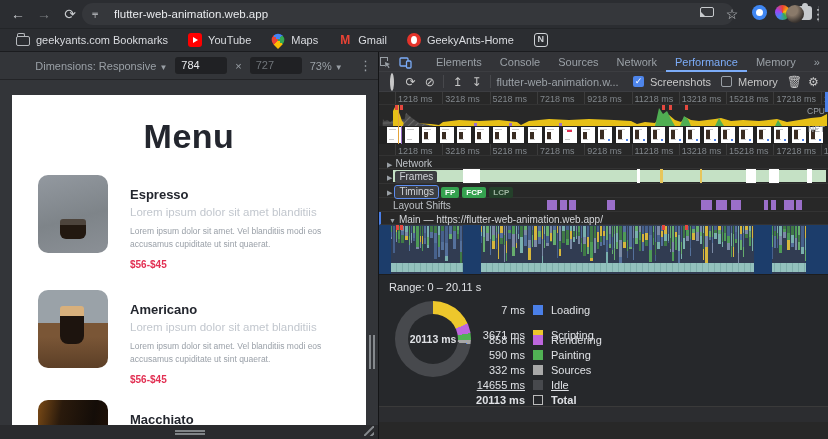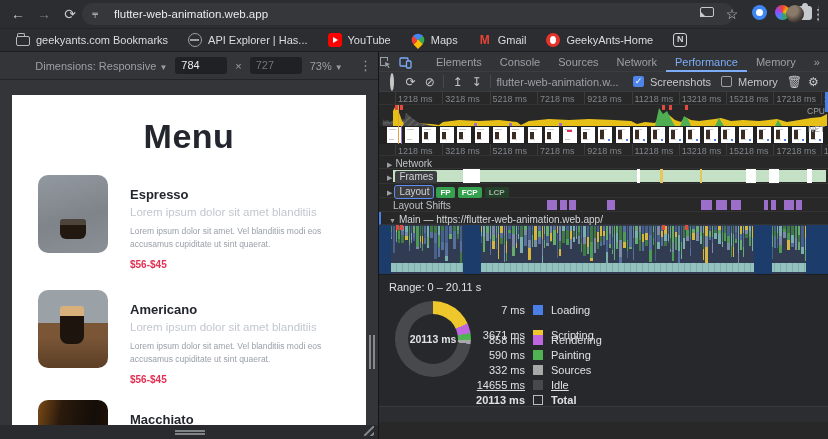--- a/index.html
+++ b/index.html
@@ -195,24 +195,20 @@
   <div class="omni-right" style="left:786px; top:5px;">
       <div class="avatar"></div>
     </div>
   <span class="navic" style="left:808px">⋮</span>
 </div>
 
 <div id="bookmarks">
   <div class="bm">
       <span class="bmic ic-folder"></span>
       <span>geekyants.com Bookmarks</span>
-    </div>
-    <div class="bm">
-      <span class="bmic ic-globe"></span>
-      <span>API Explorer | Has...</span>
     </div>
     <div class="bm">
       <span class="bmic ic-youtube"></span>
       <span>YouTube</span>
     </div>
     <div class="bm">
       <span class="bmic ic-maps"></span>
       <span>Maps</span>
     </div>
     <div class="bm">
@@ -560,21 +556,21 @@
           <div class="fr-gap" style="left: 367px; width: 10px;"></div>
           <div class="fr-gap" style="left: 390px; width: 10px;"></div>
           <div class="fr-gap" style="left: 428px; width: 5px;"></div>
           <div class="fr-yellow" style="left: 281px; width: 3px;"></div>
           <div class="fr-yellow" style="left: 321px; width: 2px;"></div>
         </div>
       <span class="tk-label"><span class="tri">▶</span><span class="chip">Frames</span></span>
     </div>
 
     <div class="track" id="timings-track">
-      <span class="tk-label"><span class="tri">▶</span><span class="chip sel">Layout</span><span id="badges-host"><span class="badge badge-g">FP</span><span class="badge badge-g">FCP</span><span class="badge badge-d">LCP</span></span></span>
+      <span class="tk-label"><span class="tri">▶</span><span class="chip sel">Timings</span><span id="badges-host"><span class="badge badge-g">FP</span><span class="badge badge-g">FCP</span><span class="badge badge-d">LCP</span></span></span>
     </div>
 
     <div class="track" id="ls-track">
       <span class="tk-label" style="left:14px">Layout Shifts</span>
       <div id="ls-blocks">
           <div class="ls-block" style="left: 168px; width: 10px;"></div>
           <div class="ls-block" style="left: 181px; width: 7px;"></div>
           <div class="ls-block" style="left: 190px; width: 7px;"></div>
           <div class="ls-block" style="left: 228px; width: 8px;"></div>
           <div class="ls-block" style="left: 322px; width: 11px;"></div>

